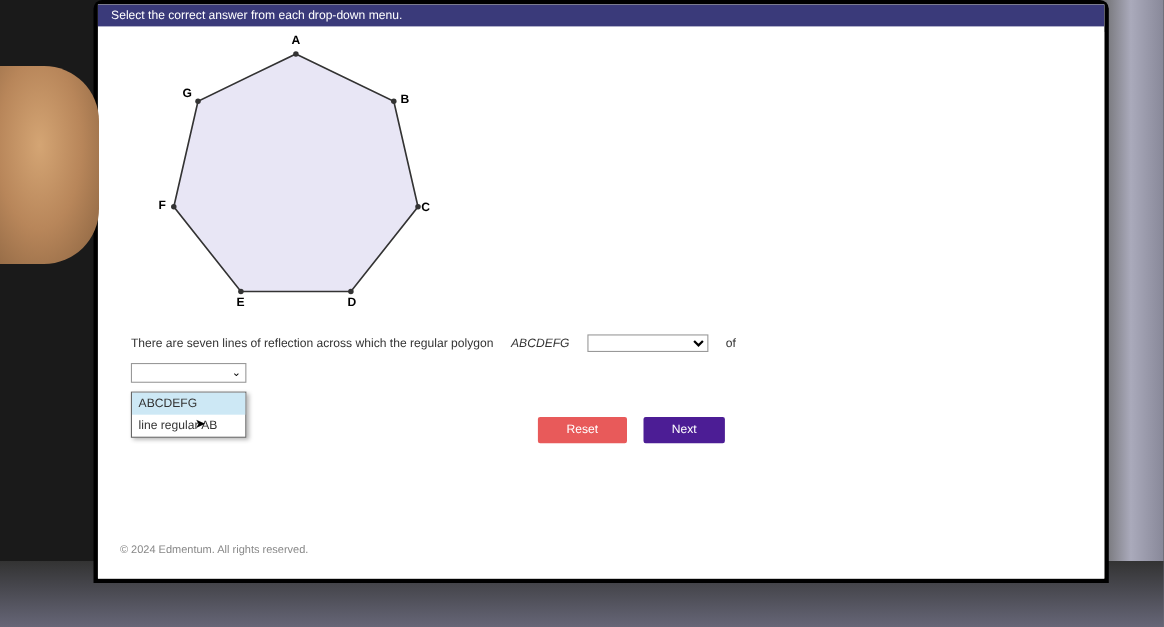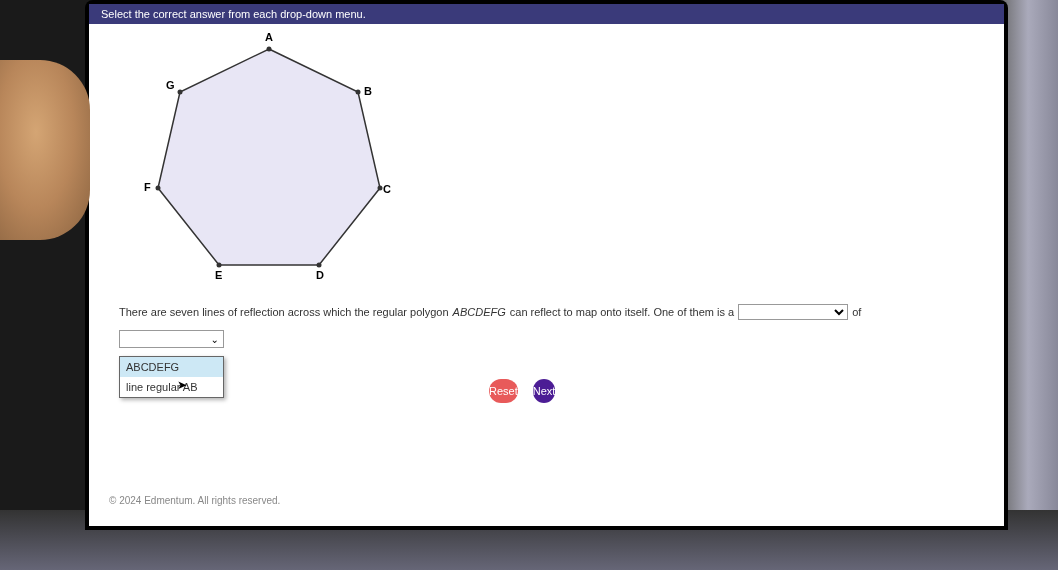--- a/index.html
+++ b/index.html
@@ -62,21 +62,21 @@
       color: #000;
     }
     .question-text {
       font-size: 11px;
       color: #333;
       margin-top: 15px;
       margin-left: 10px;
       display: flex;
       align-items: center;
       flex-wrap: wrap;
-      gap: 4px;
+      gap: 16px;
     }
     .dropdown-inline {
       border: 1px solid #999;
       background: #fff;
       width: 110px;
       height: 16px;
       font-size: 10px;
       padding: 0 2px;
     }
     .dropdown-open {
@@ -112,22 +112,22 @@
     }
     .button-row {
       position: absolute;
       left: 400px;
       top: 350px;
       display: flex;
       gap: 15px;
     }
     .btn {
       border: none;
-      border-radius: 12px;
-      padding: 6px 0;
+      border-radius: 2px;
+      padding: 6px 26px;
       font-size: 11px;
       color: #fff;
       cursor: pointer;
     }
     .btn-reset { background: #e85a5a; }
     .btn-next { background: #4c1d95; }
     .copyright {
       position: absolute;
       bottom: 25px;
       left: 20px;
@@ -202,21 +202,20 @@
         <span class="vertex-label" style="left:244px; top:154px;">C</span>
         <span class="vertex-label" style="left:177px; top:240px;">D</span>
         <span class="vertex-label" style="left:76px; top:240px;">E</span>
         <span class="vertex-label" style="left:5px; top:152px;">F</span>
         <span class="vertex-label" style="left:27px; top:50px;">G</span>
       </div>
 
       <div class="question-text">
         <span>There are seven lines of reflection across which the regular polygon</span>
         <i>ABCDEFG</i>
-        <span>can reflect to map onto itself. One of them is a</span>
         <select class="dropdown-inline"></select>
         <span>of</span>
       </div>
 
       <div class="dropdown-open">
         <div class="dropdown-selected">
           <span>⌄</span>
         </div>
         <div class="dropdown-list">
           <div class="dropdown-item highlighted">ABCDEFG</div>

